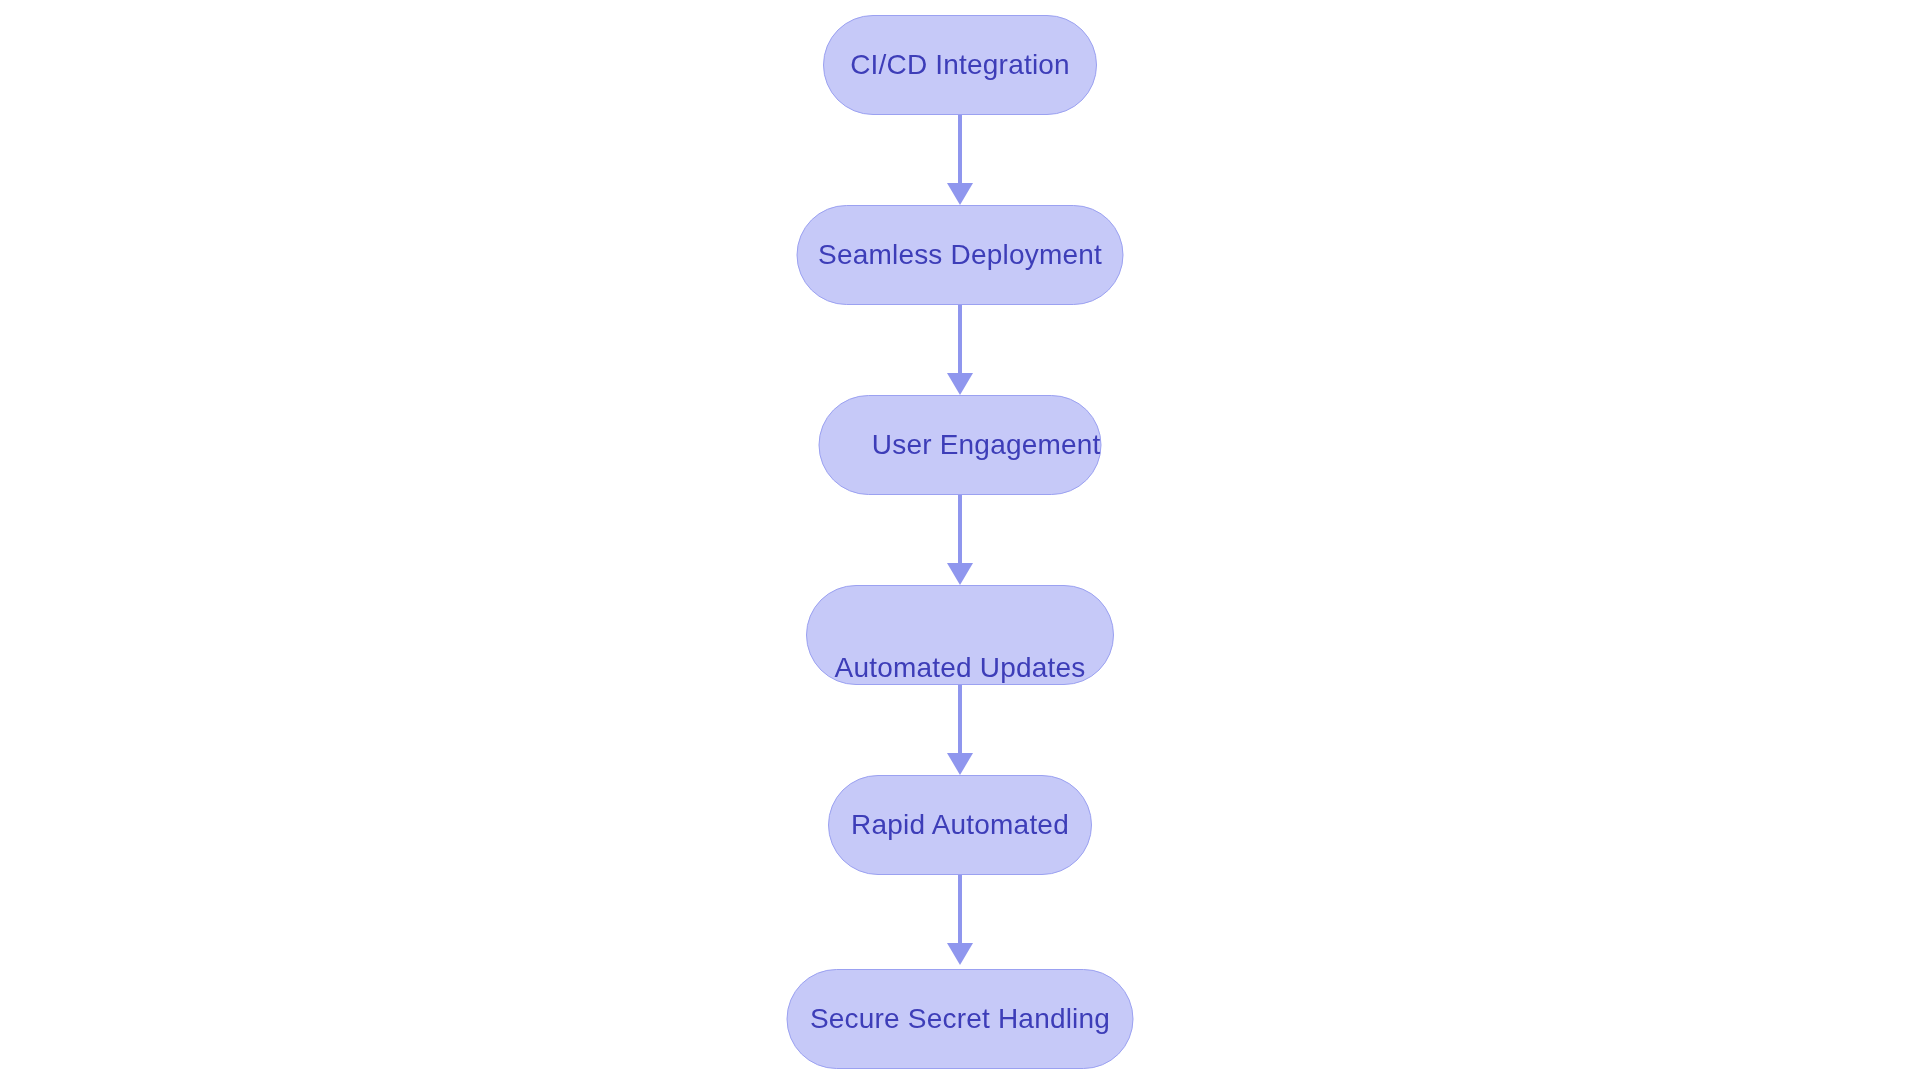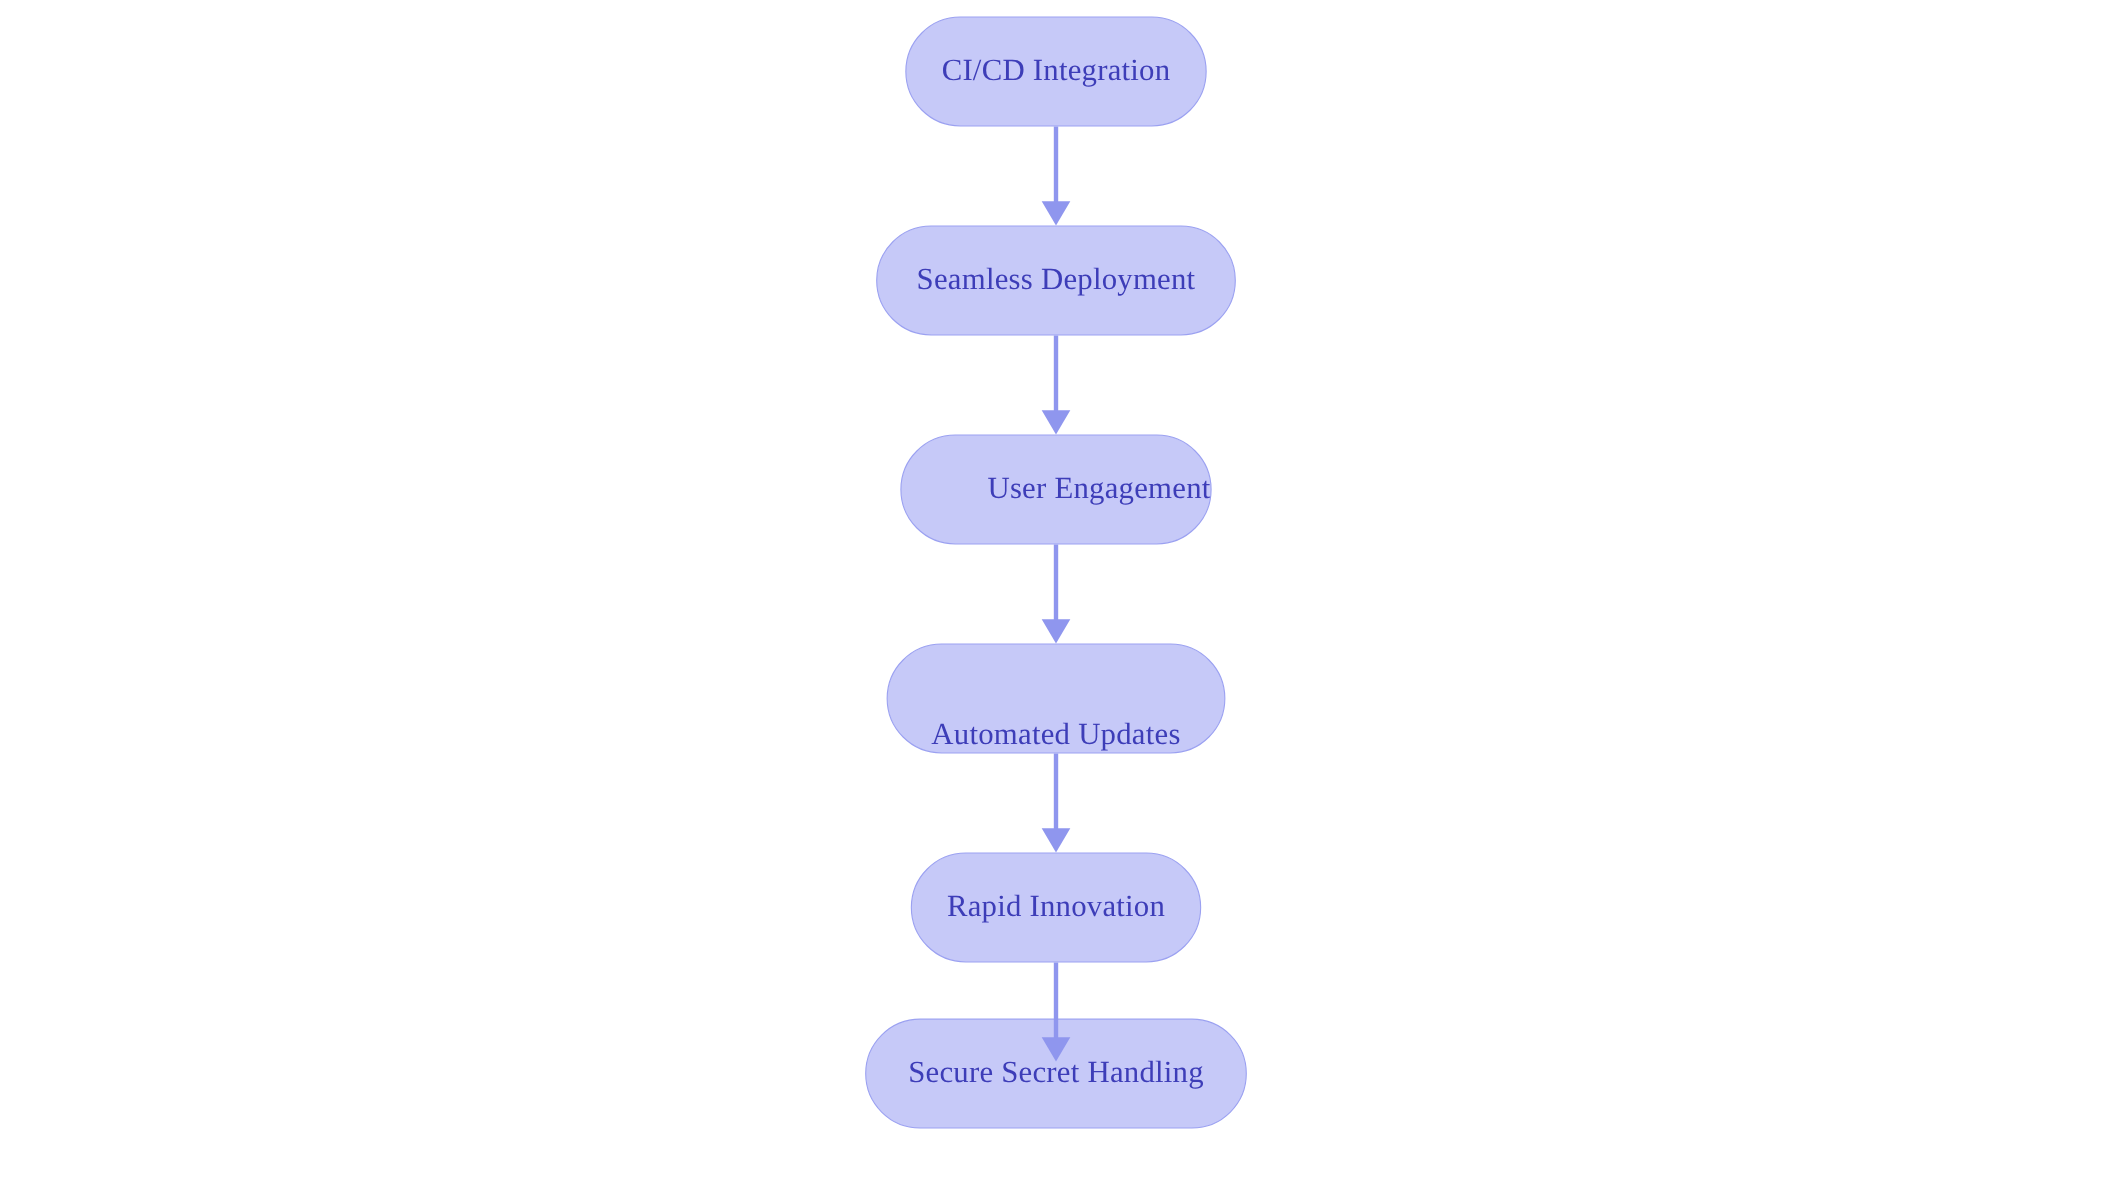--- a/index.html
+++ b/index.html
@@ -20,21 +20,20 @@
     left: 50%;
     transform: translateX(-50%);
     height: var(--node-h, 100px);
     background: var(--node-fill, #c6c9f8);
     border: 1.5px solid var(--node-border, #9ba1f1);
     border-radius: 52px;
     box-sizing: border-box;
     display: flex;
     align-items: center;
     justify-content: center;
-    font-family: Liberation Serif, serif;
   }
   .flow-node span {
     color: var(--node-text, #3d3db8);
     font-size: 28px;
     font-weight: 400;
     letter-spacing: 0.2px;
     white-space: nowrap;
   }
   .arrow-line {
     position: absolute;
@@ -64,23 +63,23 @@
     <div class="flow-node" style="top: 205px; width: 327px;">
       <span>Seamless Deployment</span>
     </div>
     <div class="flow-node" style="top: 395px; width: 283px; justify-content: flex-end;">
       <span>User Engagement</span>
     </div>
     <div class="flow-node" style="top: 585px; width: 308px; align-items: flex-end;">
       <span>Automated Updates</span>
     </div>
     <div class="flow-node" style="top: 775px; width: 264px;">
-      <span>Rapid Innovation</span>
+      <span>Rapid Automated</span>
     </div>
-    <div class="flow-node" style="top: 926px; width: 347px;">
+    <div class="flow-node" style="top: 969px; width: 347px;">
       <span>Secure Secret Handling</span>
     </div>
     <div class="arrow-line" style="top: 115px; height: 70px;"></div>
     <div class="arrow-head" style="top: 183px;"></div>
     <div class="arrow-line" style="top: 305px; height: 70px;"></div>
     <div class="arrow-head" style="top: 373px;"></div>
     <div class="arrow-line" style="top: 495px; height: 70px;"></div>
     <div class="arrow-head" style="top: 563px;"></div>
     <div class="arrow-line" style="top: 685px; height: 70px;"></div>
     <div class="arrow-head" style="top: 753px;"></div>

